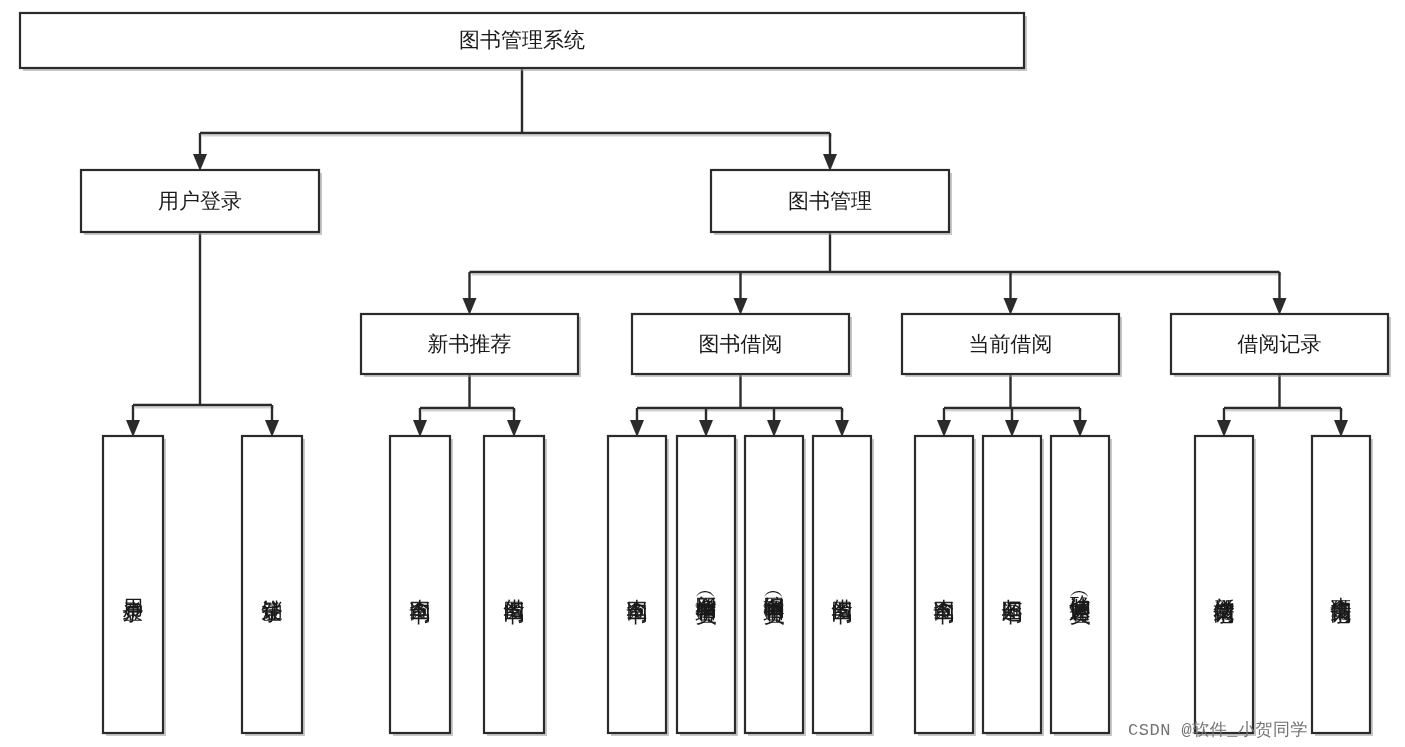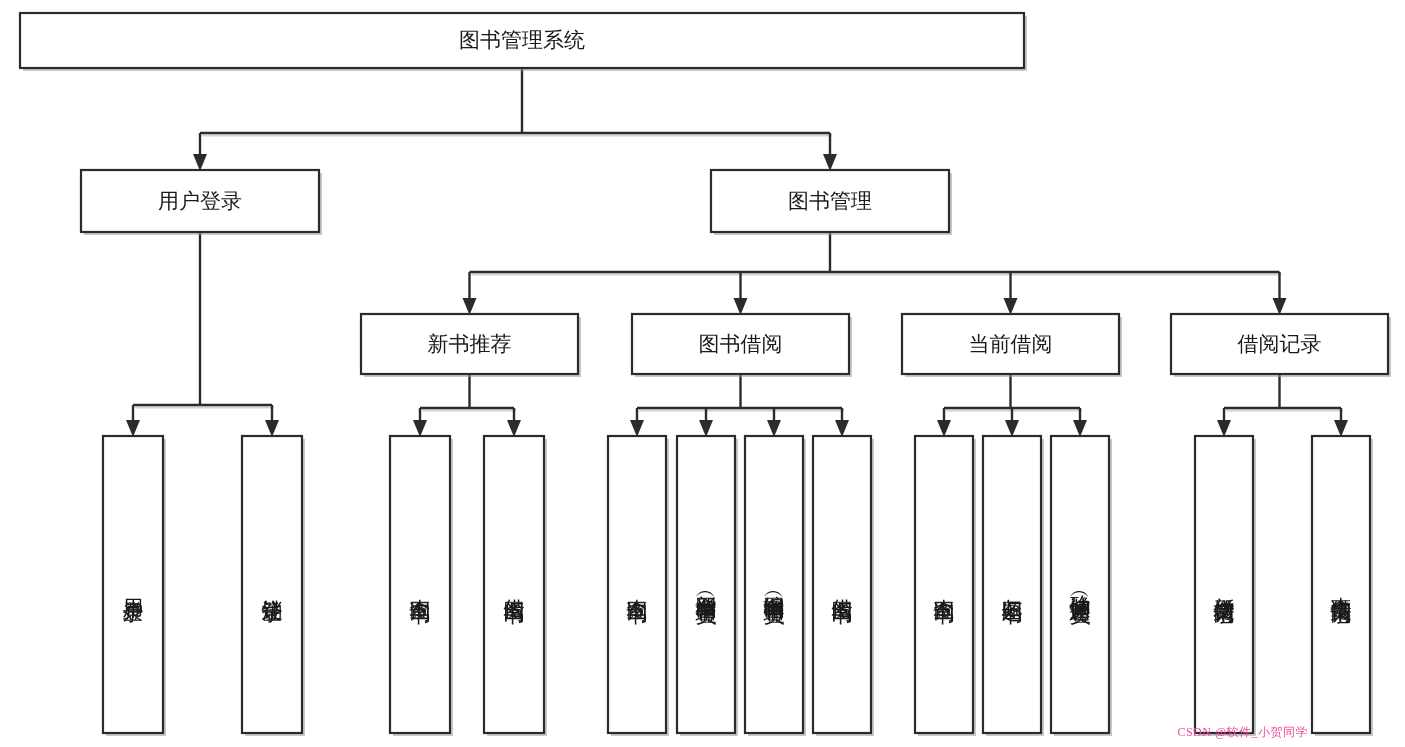--- a/index.html
+++ b/index.html
@@ -72,23 +72,23 @@
     color: #1a1a1a;
     display: flex;
     align-items: center;
     justify-content: center;
     pointer-events: none;
   }
   #watermark {
     position: absolute;
     right: 10px;
     bottom: 6px;
-    font-family: Liberation Serif, serif;
-    font-size: 12px;
-    color: #ec4899;
+    font-family: Liberation Mono, monospace;
+    font-size: 17px;
+    color: #737373;
     letter-spacing: 0.5px;
     white-space: nowrap;
   }
 </style>
 </head>
 <body>
 
 <div id="diagram-root">
 
   <svg id="tree-svg" viewBox="0 0 1405 747" xmlns="http://www.w3.org/2000/svg">

